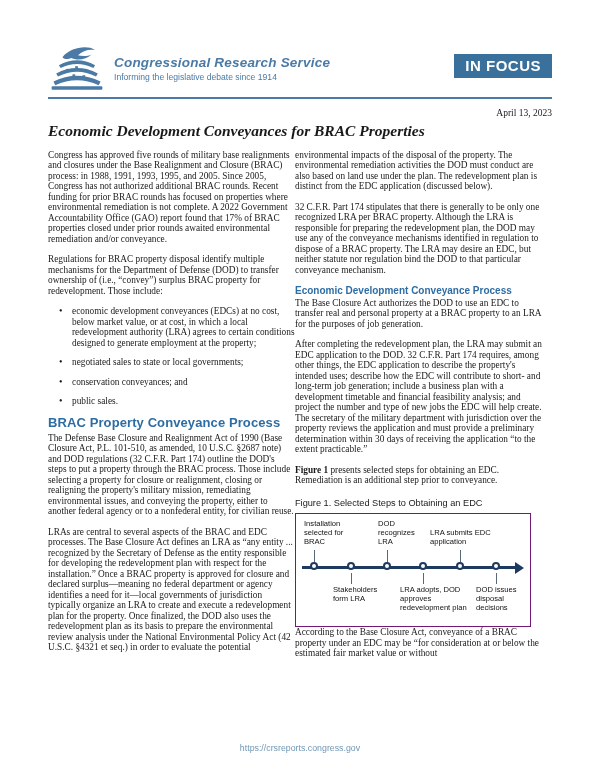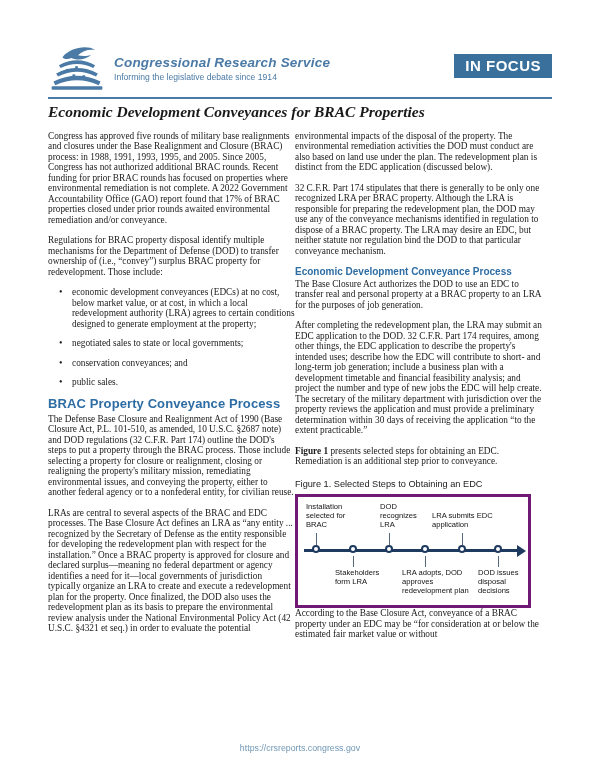--- a/index.html
+++ b/index.html
@@ -81,21 +81,21 @@
   .bold{font-weight:bold;}
   
   .fig-caption{
     font-family:"Liberation Sans", sans-serif;
     font-size:9.2px;font-weight:normal;
     margin:12px 0 5px 0;
   }
   .fig-box{
     position:relative;
     width:236px;height:114px;
-    border:3px solid #701a75;
+    border:1px solid #701a75;
     background:#fff;
   }
   .tl-line{
     position:absolute;left:6px;top:52px;
     width:214px;height:3px;
     background:var(--timeline-navy);
   }
   .tl-arrow{
     position:absolute;left:219px;top:47.5px;
     width:0;height:0;
@@ -153,20 +153,21 @@
       </g>
     </svg>
     <div class="org-block">
       <div class="org-name">Congressional Research Service</div>
       <div class="tagline">Informing the legislative debate since 1914</div>
     </div>
     <div class="badge">IN FOCUS</div>
   </div>
   <hr class="header-rule">
 
+  <div class="date-line">April 13, 2023</div>
   <h1 class="doc-title">Economic Development Conveyances for BRAC Properties</h1>
 
   <div class="columns">
 
     <div class="col">
       <p>Congress has approved five rounds of military base realignments and closures under the Base Realignment and Closure (BRAC) process: in 1988, 1991, 1993, 1995, and 2005. Since 2005, Congress has not authorized additional BRAC rounds. Recent funding for prior BRAC rounds has focused on properties where environmental remediation is not complete. A 2022 Government Accountability Office (GAO) report found that 17% of BRAC properties closed under prior rounds awaited environmental remediation and/or conveyance.</p>
       <p>Regulations for BRAC property disposal identify multiple mechanisms for the Department of Defense (DOD) to transfer ownership of (i.e., “convey”) surplus BRAC property for redevelopment. Those include:</p>
       <ul>
         <li>economic development conveyances (EDCs) at no cost, below market value, or at cost, in which a local redevelopment authority (LRA) agrees to certain conditions designed to generate employment at the property;</li>
         <li>negotiated sales to state or local governments;</li>

